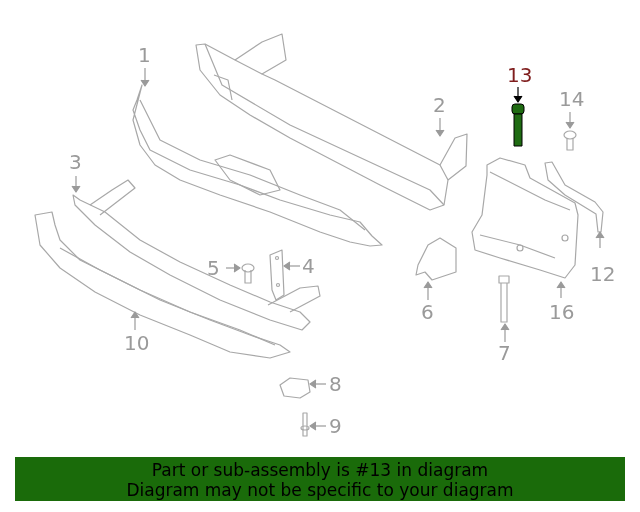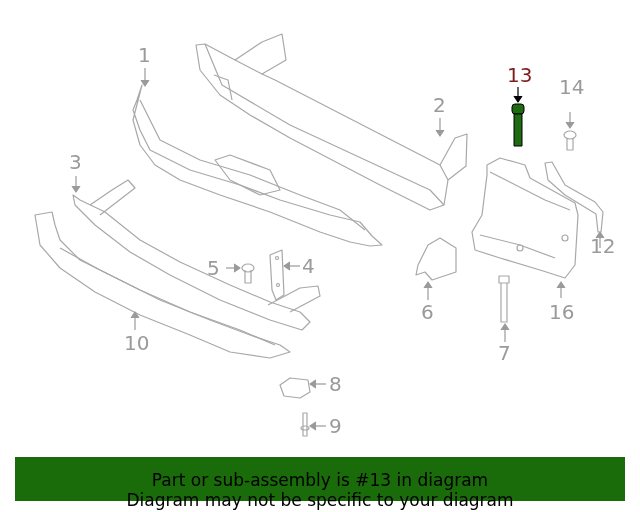--- a/index.html
+++ b/index.html
@@ -2,21 +2,21 @@
 <html><head>
 <meta charset="utf-8">
 <style>
   html, body { margin:0; padding:0; }
   body { width:640px; height:512px; background:#ffffff; position:relative; overflow:hidden;
          font-family:"DejaVu Sans", sans-serif; }
   #diagram { position:absolute; left:0; top:0; width:640px; height:455px; }
   .callout { position:absolute; font-size:20px; color:#9a9a9a; line-height:1; }
   .callout.active { color:#7f1d1d; }
   #banner { position:absolute; left:15px; top:457px; width:610px; height:44px; background:#1a6b0a;
-            color:#000; text-align:center; font-size:17px; line-height:20px; padding-top:13px; box-sizing:border-box; }
+            color:#000; text-align:center; font-size:17px; line-height:20px; padding-top:3px; box-sizing:border-box; }
   #banner div { white-space:nowrap; }
 </style>
 </head>
 <body>
 
 <svg id="diagram" viewBox="0 0 640 455" width="640" height="455" fill="none" stroke="#a8a8a8" stroke-width="1.2" stroke-linejoin="round">
 
   <g>
     <path d="M196,45 L205,44 L235,60 L262,42 L282,34 L286,60 L262,74 L275,80 L440,165 L455,138 L467,134 L466,166 L448,180 L444,205 L430,210 L380,185 L290,138 L250,115 L220,95 L200,70 Z"></path>
     <path d="M205,44 L222,85 L290,125 L430,190 L444,205"></path>
@@ -131,20 +131,20 @@
 <span class="callout" style="left:433px;top:95px">2</span>
 <span class="callout" style="left:69px;top:152px">3</span>
 <span class="callout" style="left:302px;top:256px">4</span>
 <span class="callout" style="left:207px;top:258px">5</span>
 <span class="callout" style="left:421px;top:302px">6</span>
 <span class="callout" style="left:498px;top:343px">7</span>
 <span class="callout" style="left:329px;top:374px">8</span>
 <span class="callout" style="left:329px;top:416px">9</span>
 <span class="callout" style="left:124px;top:333px">10</span>
 <span class="callout" style="left:549px;top:302px">16</span>
-<span class="callout" style="left:590px;top:236px">12</span>
+<span class="callout" style="left:590px;top:264px">12</span>
 <span class="callout active" style="left:507px;top:65px">13</span>
-<span class="callout" style="left:559px;top:77px">14</span>
+<span class="callout" style="left:559px;top:89px">14</span>
 
 <div id="banner">
   <div>Part or sub-assembly is #13 in diagram</div>
   <div>Diagram may not be specific to your diagram</div>
 </div>
 
 </body></html>

